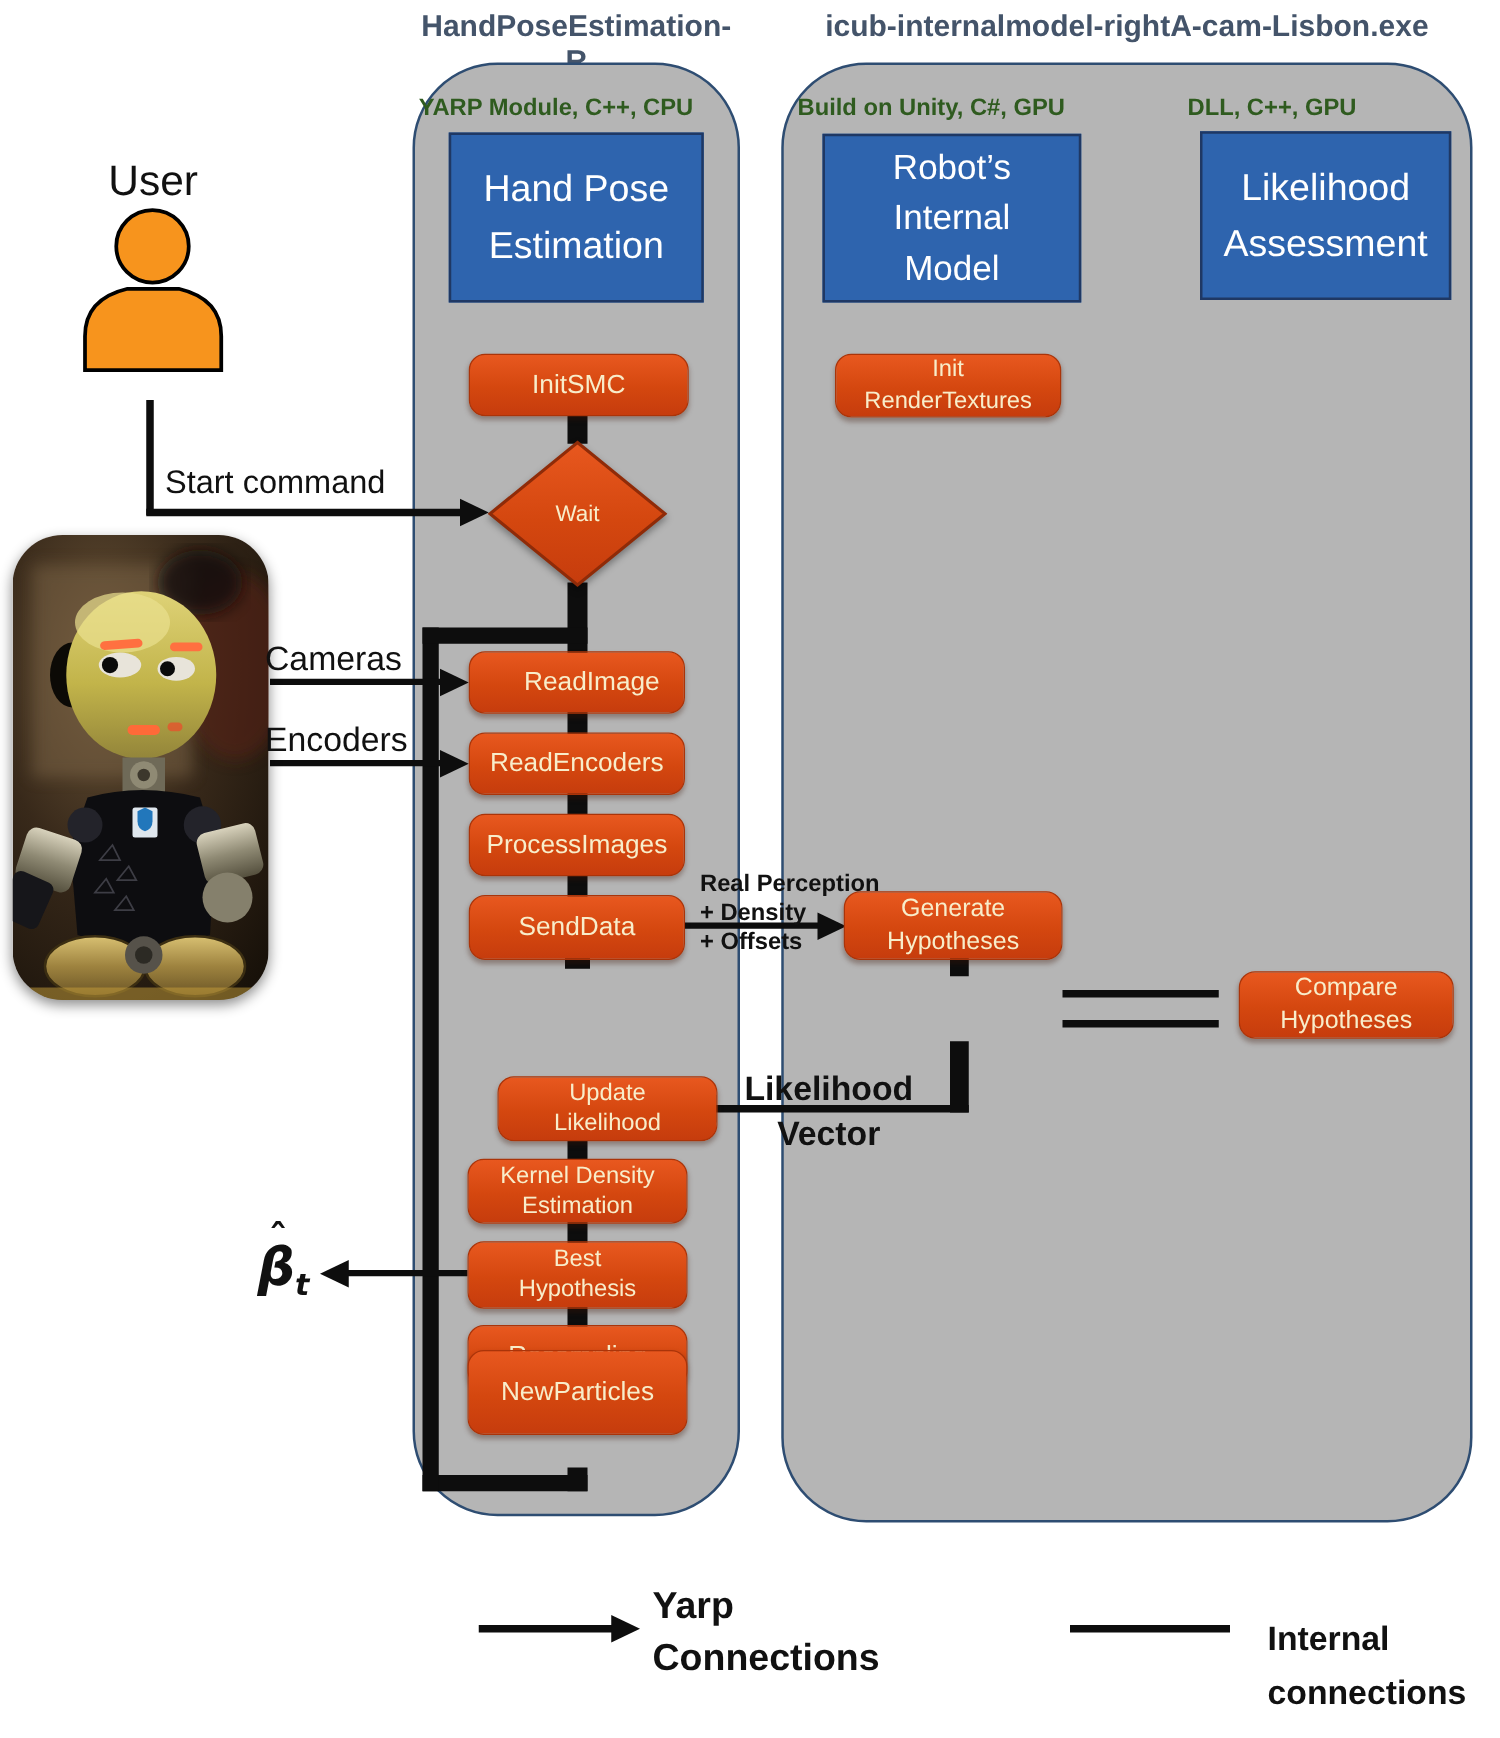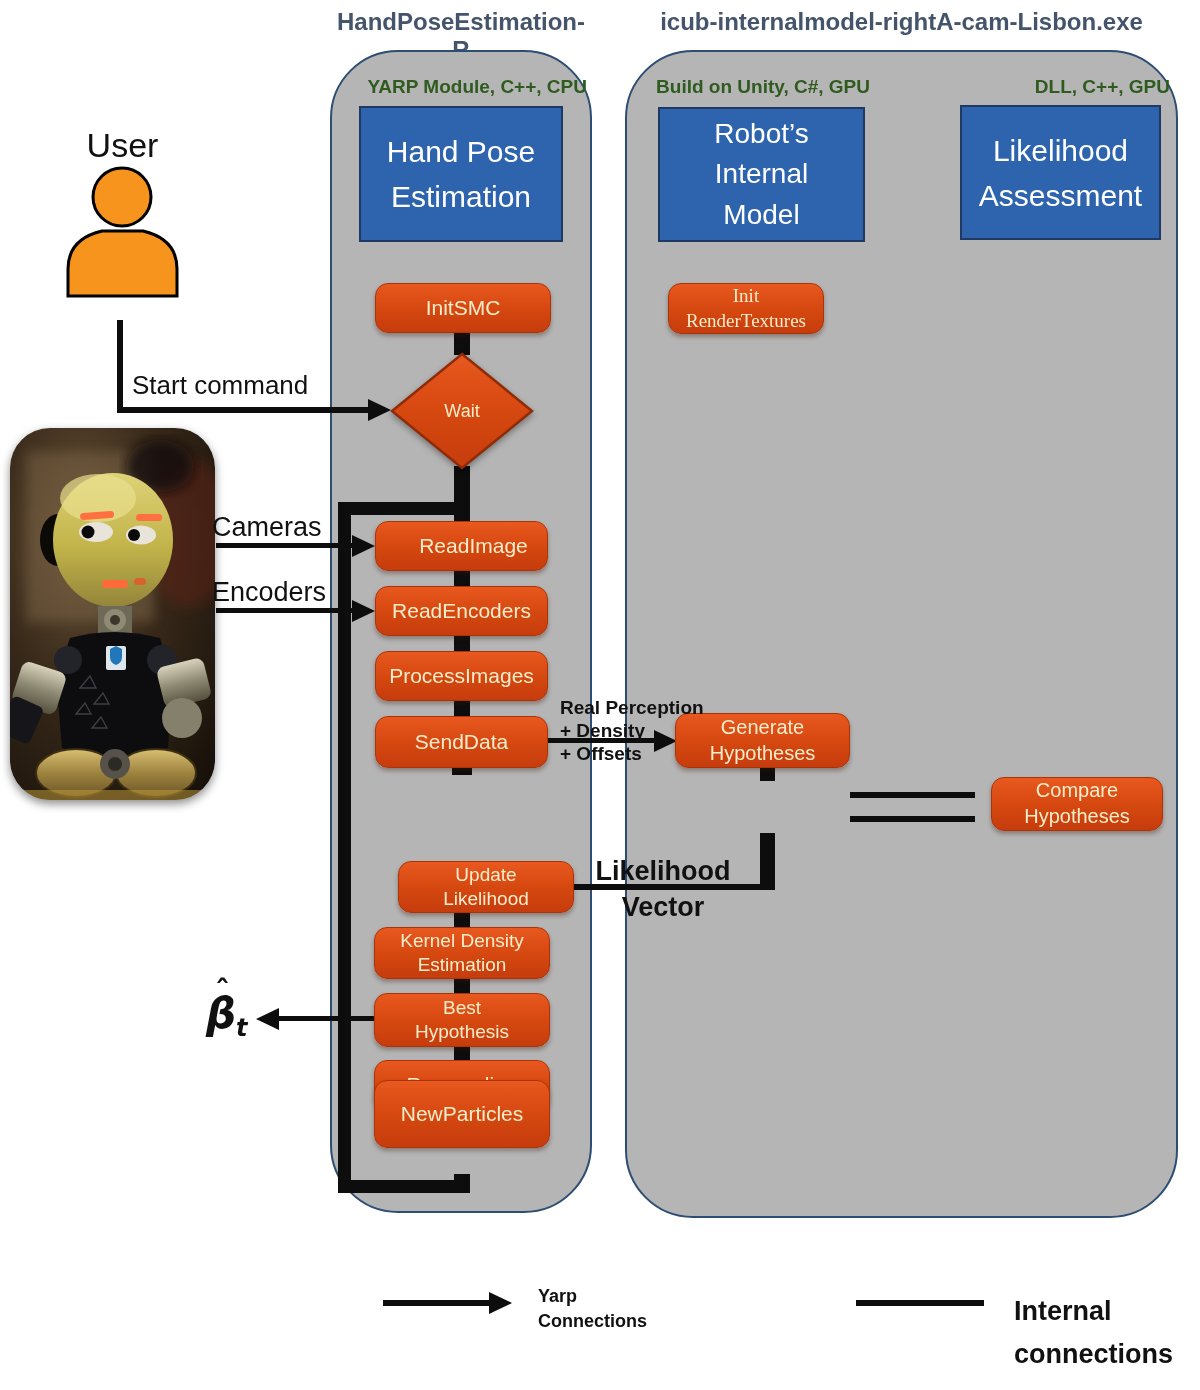--- a/index.html
+++ b/index.html
@@ -7,21 +7,21 @@
     position:relative;width:1200px;height:1390px;background:#ffffff;overflow:hidden;
     font-family:"Liberation Sans","DejaVu Sans",sans-serif;color:#111;
   }
   .abs{position:absolute;}
   .center{display:flex;align-items:center;justify-content:center;text-align:center;}
   .pre{white-space:pre-line;}
   
   .proc-title{color:var(--title,#44546a);font-weight:bold;font-size:24px;text-align:center;}
   
   .module{background:var(--module-fill,#b5b5b5);border:2.5px solid var(--module-border,#2e4d72);border-radius:68px;box-sizing:border-box;}
-  .tech-label{color:var(--green,#2f5b1f);font-weight:bold;font-size:19px;text-align:right;}
+  .tech-label{color:var(--green,#2f5b1f);font-weight:bold;font-size:19px;text-align:left;}
   
   .bluebox{background:var(--blue-fill,#2e64ae);border:2px solid var(--blue-border,#1f3864);box-sizing:border-box;
     color:#ffffff;font-size:30px;line-height:1.5;}
   
   .node{background:linear-gradient(180deg,var(--node-top,#e8581f) 0%,#d4470f 55%,var(--node-bottom,#c63c0d) 100%);
     border:1.5px solid var(--node-border,#aa3409);border-radius:13px;box-sizing:border-box;
     color:var(--node-text,#f8edca);font-size:21px;line-height:1.28;box-shadow:0 3px 4px rgba(60,20,5,.35);}
   .node.small{font-size:19px;}
   .node.mid{font-size:20px;}
   
@@ -121,21 +121,21 @@
 
   <div class="abs node center pre small" style="left:374px;top:861px;width:176px;height:52px;margin-left:24px;">Update
 Likelihood</div>
   <div class="abs node center pre small" style="left:374px;top:927px;width:176px;height:52px;">Kernel Density
 Estimation</div>
   <div class="abs node center pre small" style="left:374px;top:993px;width:176px;height:54px;">Best
 Hypothesis</div>
   <div class="abs node center" style="left:374px;top:1060px;width:176px;height:50px;">Resampling</div>
   <div class="abs node center" style="left:374px;top:1080px;width:176px;height:68px;">NewParticles</div>
 
-  <div class="abs node center pre small" style="left:668px;top:283px;width:156px;height:51px;font-family:Liberation Serif, serif;">Init
+  <div class="abs node center pre small" style="left:668px;top:283px;width:181px;height:51px;">Init
 RenderTextures</div>
   <div class="abs node center pre mid" style="left:675px;top:713px;width:175px;height:55px;">Generate
 Hypotheses</div>
   <div class="abs node center pre mid" style="left:975px;top:777px;width:172px;height:54px;margin-left:16px;">Compare
 Hypotheses</div>
 
   <div class="abs lbl" style="left:70px;top:126px;width:105px;font-size:34px;text-align:center;">User</div>
 
   <svg class="abs" style="left:60px;top:163px;" width="125" height="135" viewBox="0 0 125 135">
     <circle cx="62" cy="34" r="29" fill="#F7941D" stroke="#000" stroke-width="3"></circle>
@@ -230,20 +230,20 @@
 + Offsets</div>
   <div class="abs lbl pre b" style="left:592px;top:853px;width:142px;font-size:27px;line-height:1.35;text-align:center;">Likelihood
 Vector</div>
 
   <div class="abs beta-wrap" style="left:206px;top:993px;">
     <span class="beta-hat">ˆ</span><span>β</span><span class="beta-sub">t</span>
   </div>
 
   <div class="abs conn" style="left:383px;top:1300px;width:108px;height:6px;"></div>
   <div class="abs ah-r" style="left:489px;top:1292px;"></div>
-  <div class="abs lbl pre b" style="left:538px;top:1264px;font-size:18px;line-height:1.4;margin-top:20px;">Yarp
+  <div class="abs lbl pre b" style="left:522px;top:1264px;font-size:30px;line-height:1.4;">Yarp
 Connections</div>
 
   <div class="abs conn" style="left:856px;top:1300px;width:128px;height:6px;"></div>
   <div class="abs lbl pre b" style="left:1014px;top:1290px;font-size:27px;line-height:1.6;">Internal
 connections</div>
 
 </div>
 
 </body></html>

